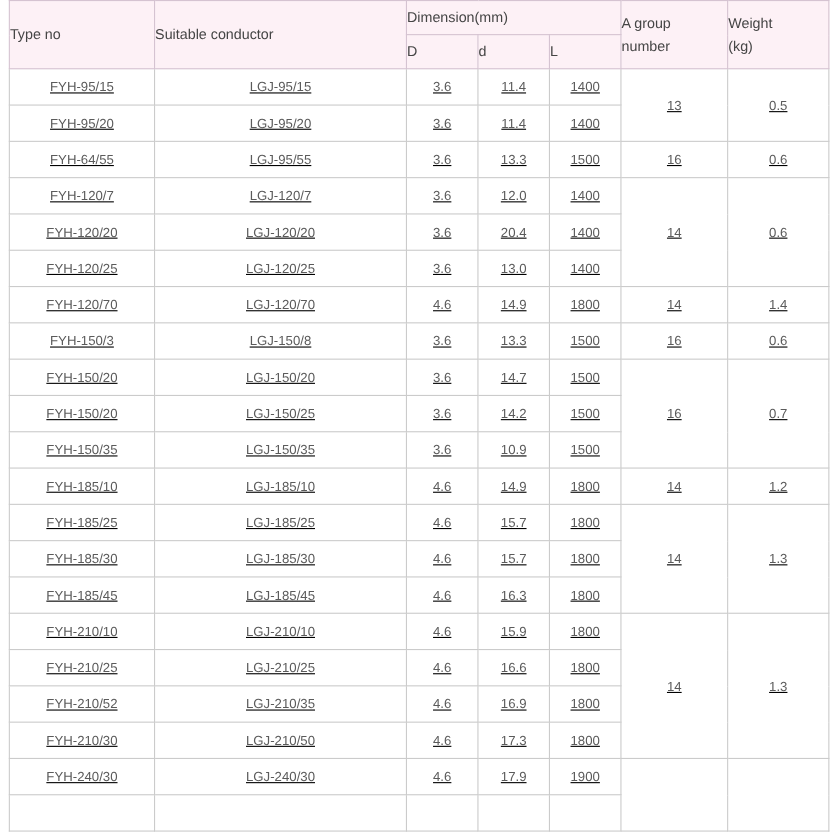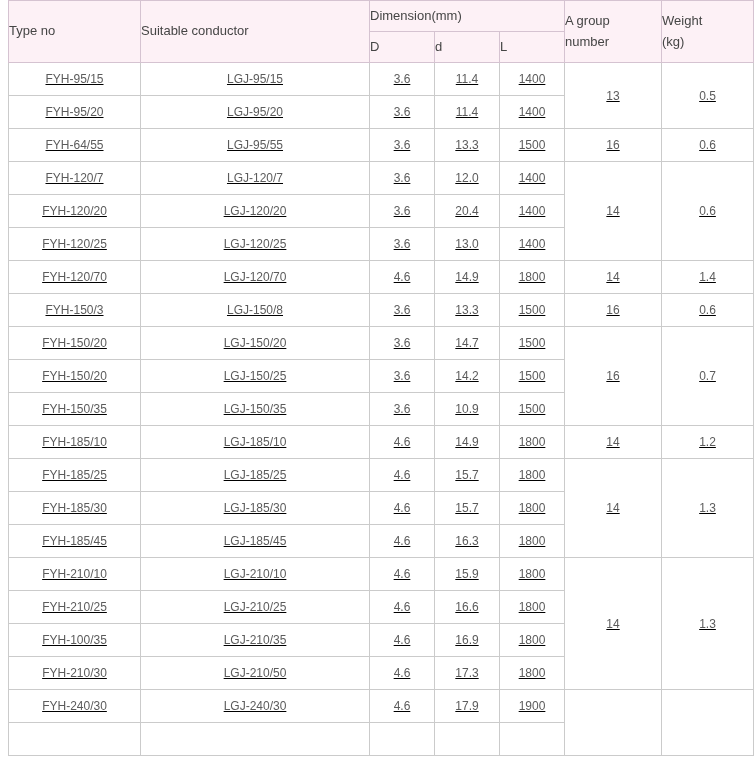--- a/index.html
+++ b/index.html
@@ -210,21 +210,21 @@
           <td rowspan="4">1.3</td>
         </tr>
         <tr>
           <td>FYH-210/25</td>
           <td>LGJ-210/25</td>
           <td>4.6</td>
           <td>16.6</td>
           <td>1800</td>
         </tr>
         <tr>
-          <td>FYH-100/35</td>
+          <td>FYH-210/52</td>
           <td>LGJ-210/35</td>
           <td>4.6</td>
           <td>16.9</td>
           <td>1800</td>
         </tr>
         <tr>
           <td>FYH-210/30</td>
           <td>LGJ-210/50</td>
           <td>4.6</td>
           <td>17.3</td>

